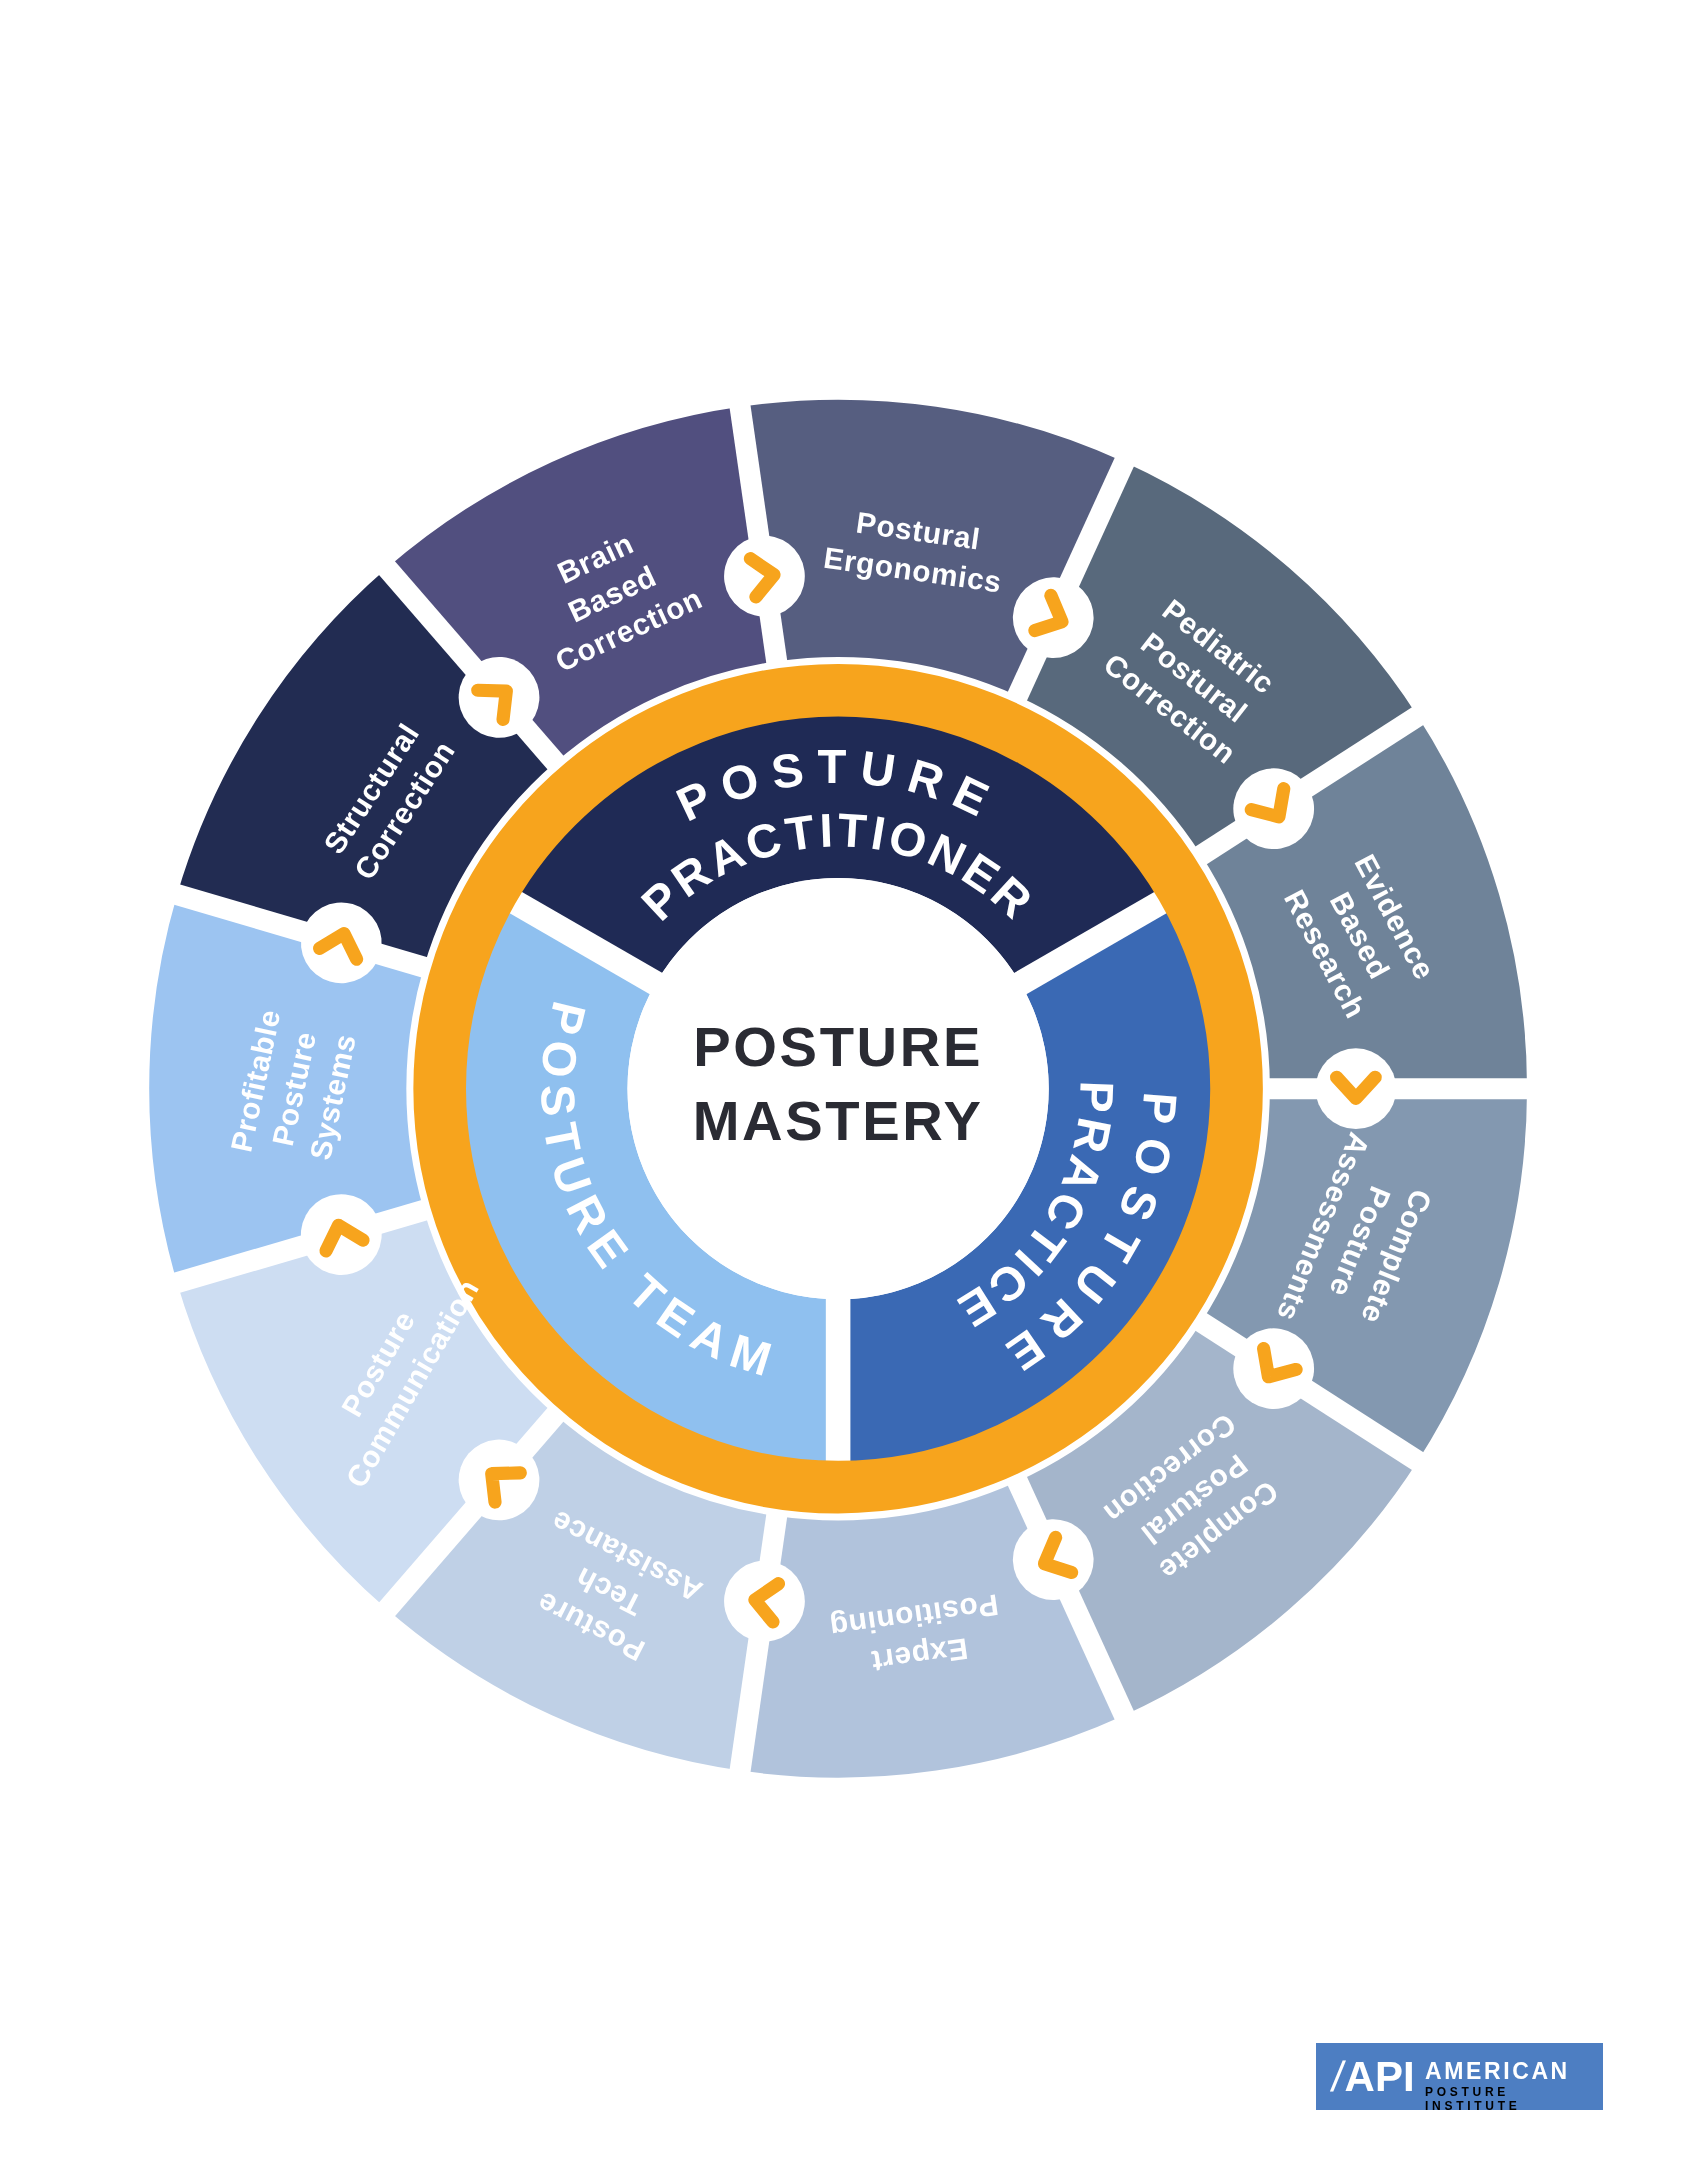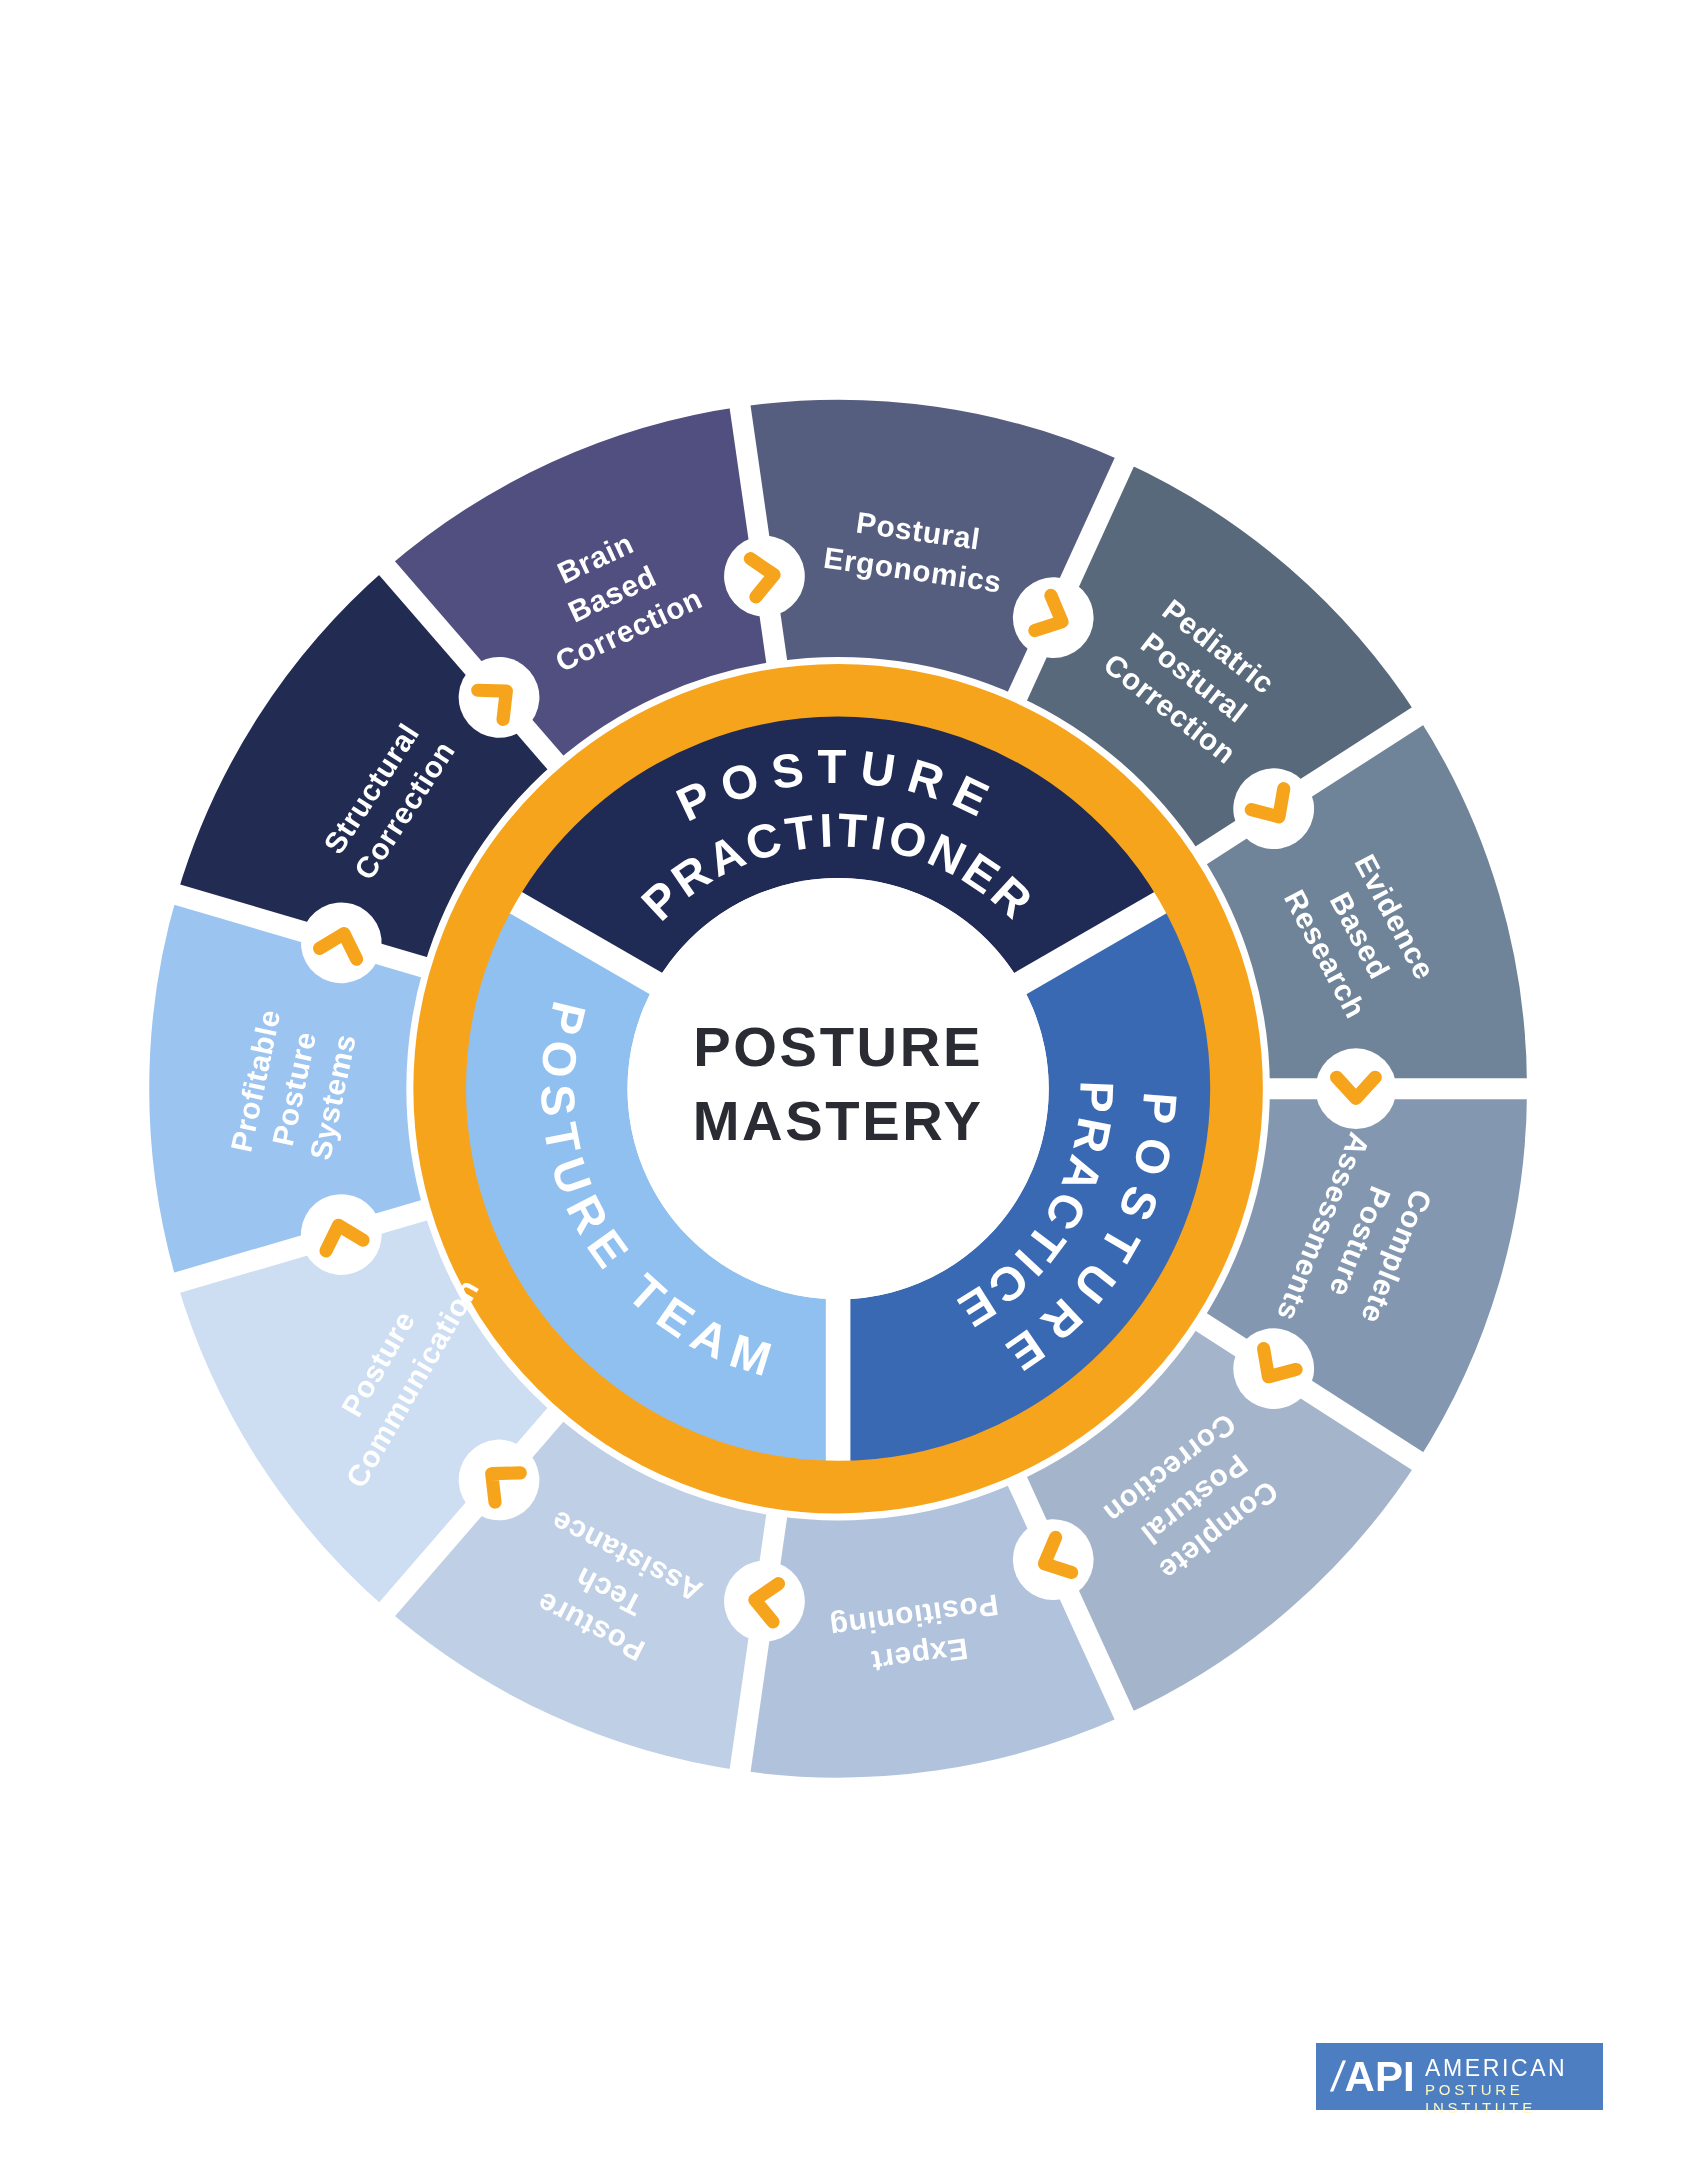--- a/index.html
+++ b/index.html
@@ -82,29 +82,29 @@
   }
   .logo-names {
     margin-left: 10.5px;
     display: flex;
     flex-direction: column;
     justify-content: center;
   }
   .logo-american {
     color: #ffffff;
     font-size: 23px;
-    font-weight: 400;
+    font-weight: 700;
     letter-spacing: 2.6px;
     line-height: 1.1;
     margin-top: 20px;
   }
   .logo-institute {
-    color: #fef9c3;
-    font-size: 15px;
-    font-weight: 400;
+    color: #000000;
+    font-size: 12px;
+    font-weight: 700;
     letter-spacing: 3.7px;
     line-height: 1.2;
   }
 </style>
 </head>
 <body>
 
 <div id="stage">
 
   <svg id="wheel" viewBox="0 0 1920 2483" xmlns="http://www.w3.org/2000/svg">

